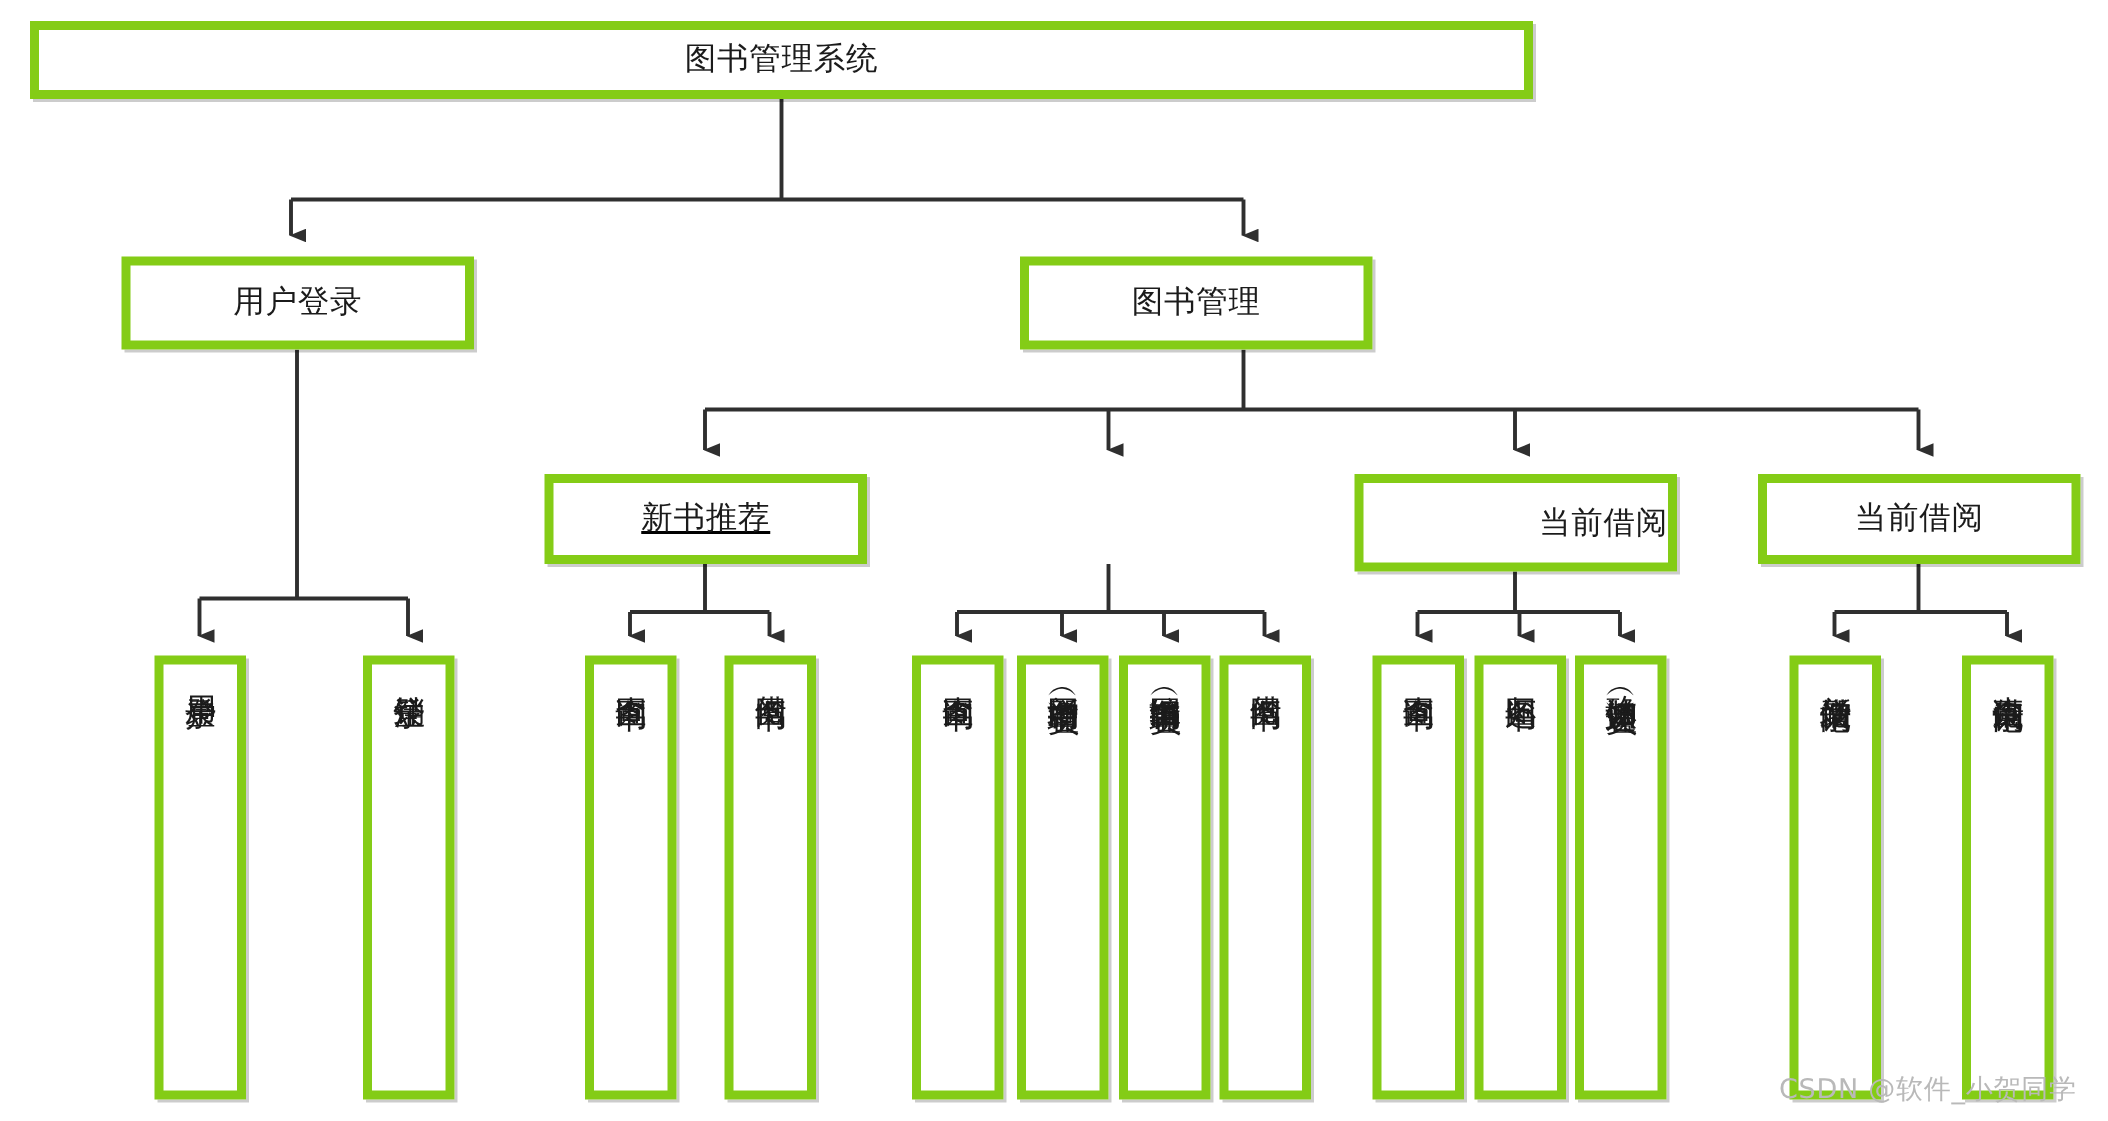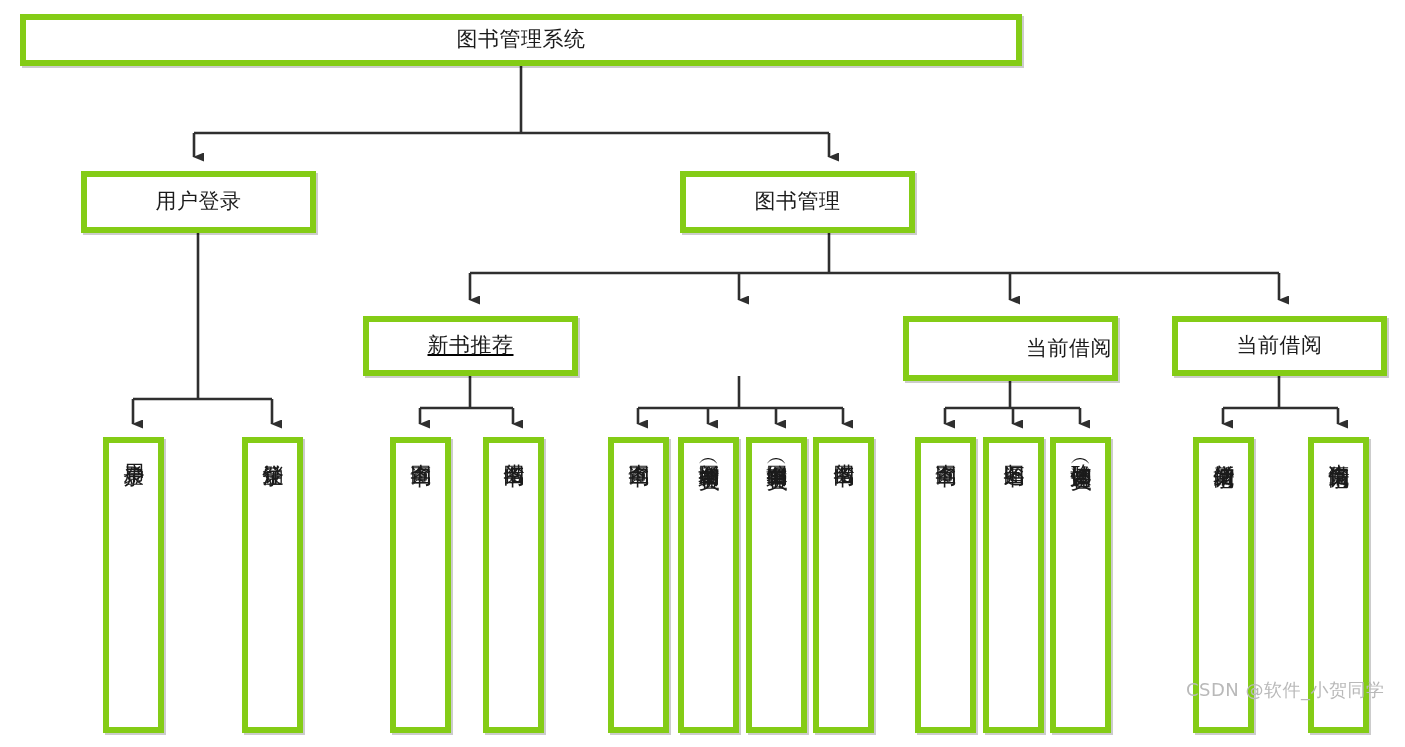--- a/index.html
+++ b/index.html
@@ -48,21 +48,21 @@
     white-space: nowrap;
     padding-top: 4px;
   }
   .leaf-box {
     align-items: flex-start;
     justify-content: center;
   }
   .watermark {
     position: absolute;
     left: 1186px;
-    top: 678px;
+    top: 714px;
     font-size: 18px;
     color: #b9b9b9;
     white-space: nowrap;
     letter-spacing: 0.5px;
     pointer-events: none;
   }
   svg.edges {
     position: absolute;
     left: 0; top: 0;
     width: 1405px;

